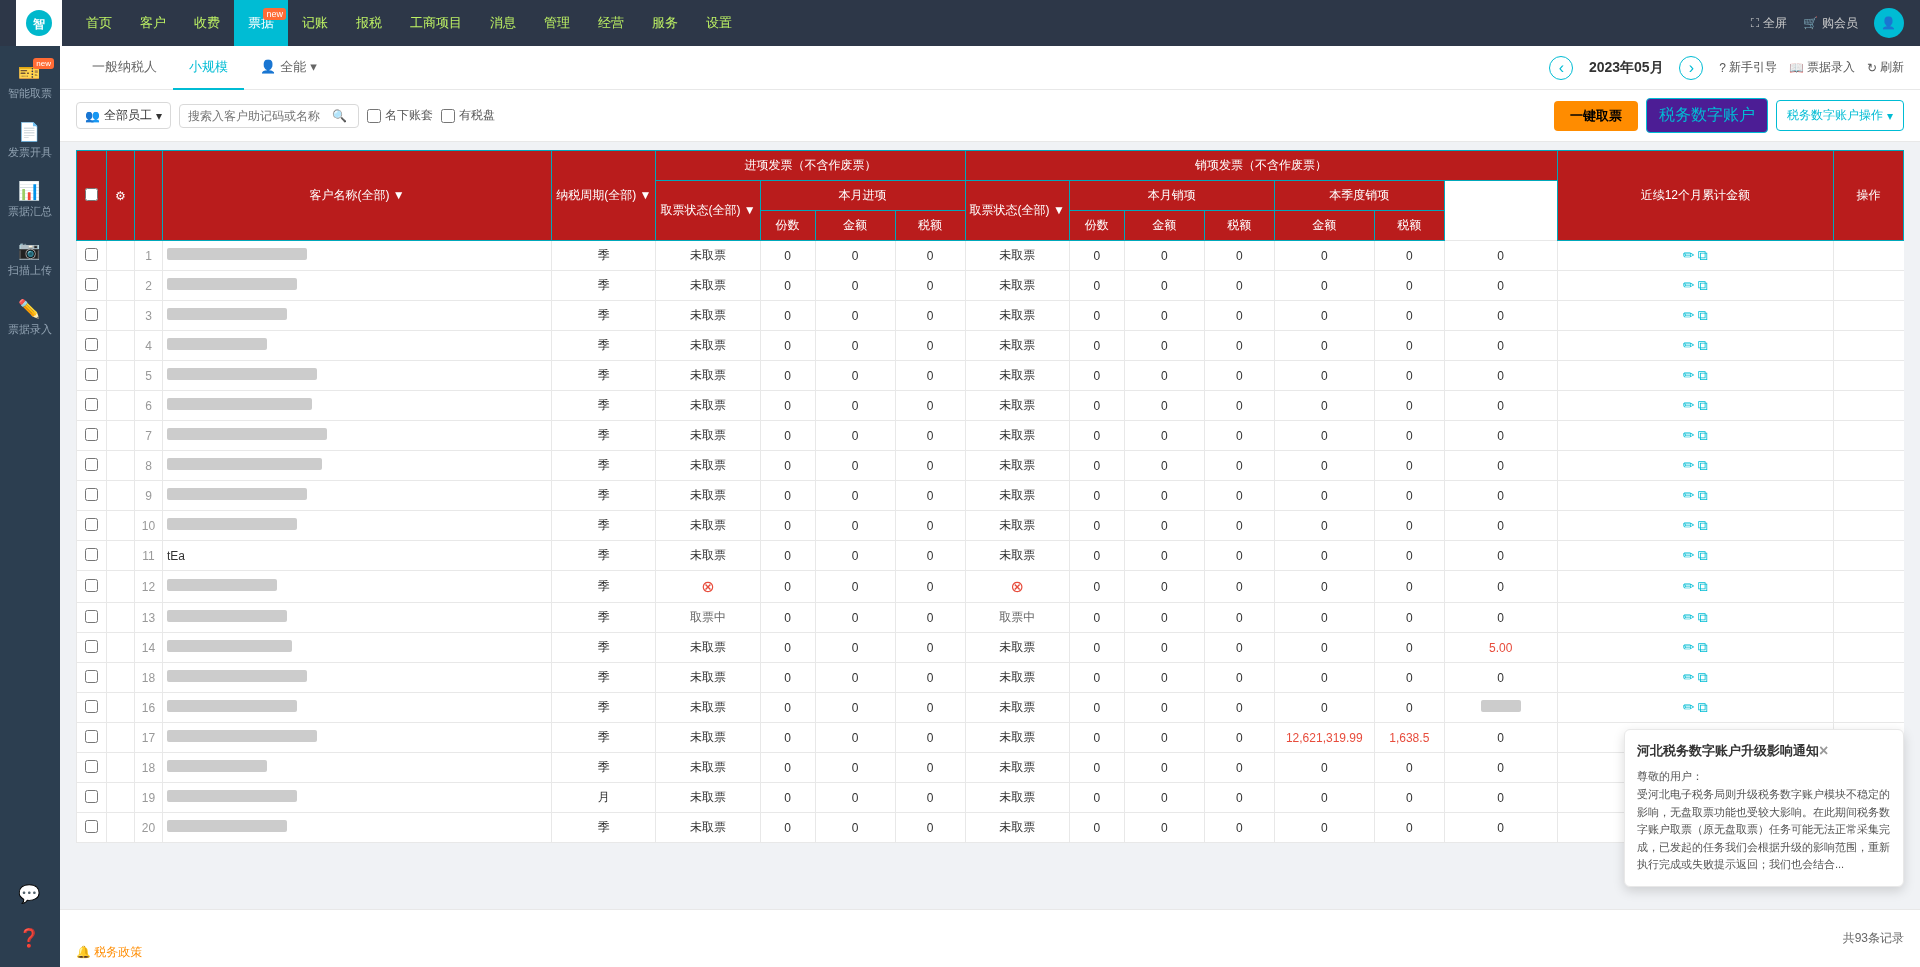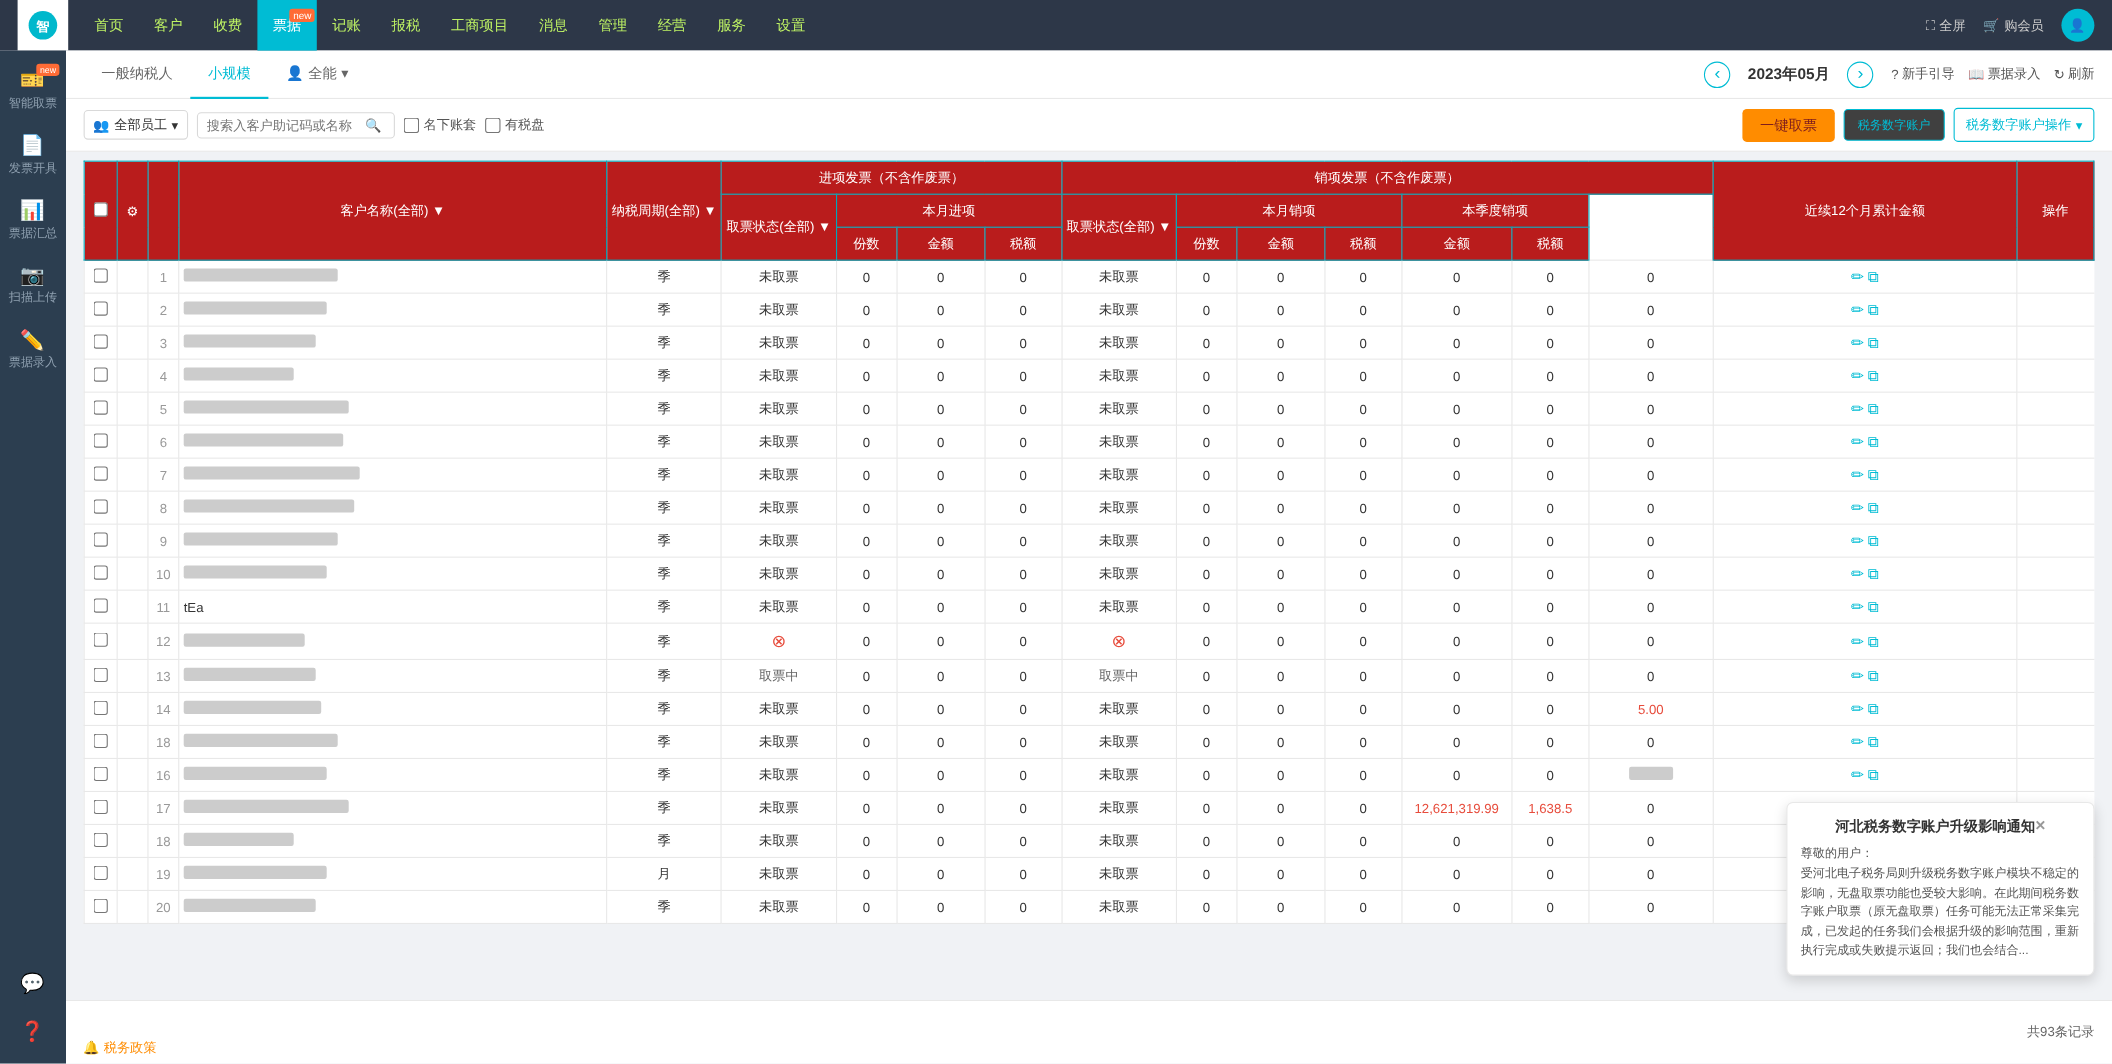--- a/index.html
+++ b/index.html
@@ -37,41 +37,41 @@
     .sub-tab-actions span { cursor: pointer; display: flex; align-items: center; gap: 3px; }
 
     
     .toolbar { background: #fff; padding: 8px 16px; display: flex; align-items: center; gap: 8px; border-bottom: 1px solid #e8e8e8; }
     .toolbar-left { display: flex; align-items: center; gap: 8px; flex: 1; }
     .select-box { border: 1px solid #d9d9d9; border-radius: 4px; padding: 4px 8px; font-size: 12px; background: #fff; display: flex; align-items: center; gap: 4px; cursor: pointer; min-width: 90px; }
     .search-box { border: 1px solid #d9d9d9; border-radius: 4px; padding: 4px 8px; font-size: 12px; width: 180px; display: flex; align-items: center; gap: 4px; }
     .search-box input { border: none; outline: none; font-size: 12px; width: 140px; color: #999; }
     .checkbox-label { display: flex; align-items: center; gap: 4px; font-size: 12px; cursor: pointer; color: #555; }
     .toolbar-right { display: flex; align-items: center; gap: 8px; }
-    .btn-primary { background: #ff8c00; color: #7f1d1d; border: none; border-radius: 4px; padding: 6px 16px; font-size: 13px; cursor: pointer; }
-    .btn-outline { border: 1px solid #00bcd4; color: #00bcd4; background: #404040; border-radius: 4px; padding: 6px 12px; font-size: 11px; cursor: pointer; }
+    .btn-primary { background: #ff8c00; color: #000000; border: none; border-radius: 4px; padding: 6px 16px; font-size: 13px; cursor: pointer; font-weight: bold; }
+    .btn-outline { border: 1px solid #00bcd4; color: #00bcd4; background: #4c1d95; border-radius: 4px; padding: 6px 12px; font-size: 16px; cursor: pointer; }
     .btn-dropdown { border: 1px solid #00bcd4; color: #00bcd4; background: #fff; border-radius: 4px; padding: 6px 10px; font-size: 12px; cursor: pointer; display: flex; align-items: center; gap: 4px; }
 
     
     .table-container { flex: 1; overflow: auto; padding: 8px 16px; }
     table { width: 100%; border-collapse: collapse; background: #fff; }
     thead tr th { background: #b91c1c; color: #fff; text-align: center; padding: 6px 4px; font-size: 12px; font-weight: normal; border: 1px solid #00a8bb; white-space: nowrap; }
     tbody tr { border-bottom: 1px solid #e8e8e8; }
     tbody tr td { padding: 6px 4px; text-align: center; font-size: 12px; color: #333; border: 1px solid #e8e8e8; white-space: nowrap; }
     .blurred { background: #ccc; border-radius: 2px; height: 12px; display: inline-block; }
     .status-normal { color: #333; }
     .icon-edit { color: #00bcd4; cursor: pointer; font-size: 14px; }
     .icon-copy { color: #00bcd4; cursor: pointer; font-size: 14px; }
     .row-num { color: #999; }
     .error-circle { color: #e74c3c; font-size: 16px; }
     .taking-badge { color: #666; }
 
     
     .notification-popup { position: fixed; right: 16px; bottom: 80px; width: 280px; background: #fff; border: 1px solid #e8e8e8; border-radius: 6px; box-shadow: 0 4px 12px rgba(0,0,0,0.15); padding: 12px; z-index: 100; }
-    .notification-popup .notif-title { font-size: 13px; font-weight: bold; color: #333; margin-bottom: 8px; display: flex; align-items: center; justify-content: center; }
+    .notification-popup .notif-title { font-size: 13px; font-weight: bold; color: #333; margin-bottom: 8px; display: flex; align-items: center; justify-content: flex-start; }
     .notification-popup .notif-body { font-size: 12px; color: #555; line-height: 1.6; }
     .notif-close { cursor: pointer; color: #999; font-size: 16px; }
 
     
     .status-bar { background: #fff; border-top: 1px solid #e8e8e8; padding: 6px 16px; display: flex; align-items: center; gap: 16px; font-size: 12px; color: #666; }
     .status-link { color: #ff8c00; cursor: pointer; margin-top: 28px; }
 
     .table-wrapper { overflow: auto; flex: 1; }
 
     .highlight-value { color: #e74c3c; }

